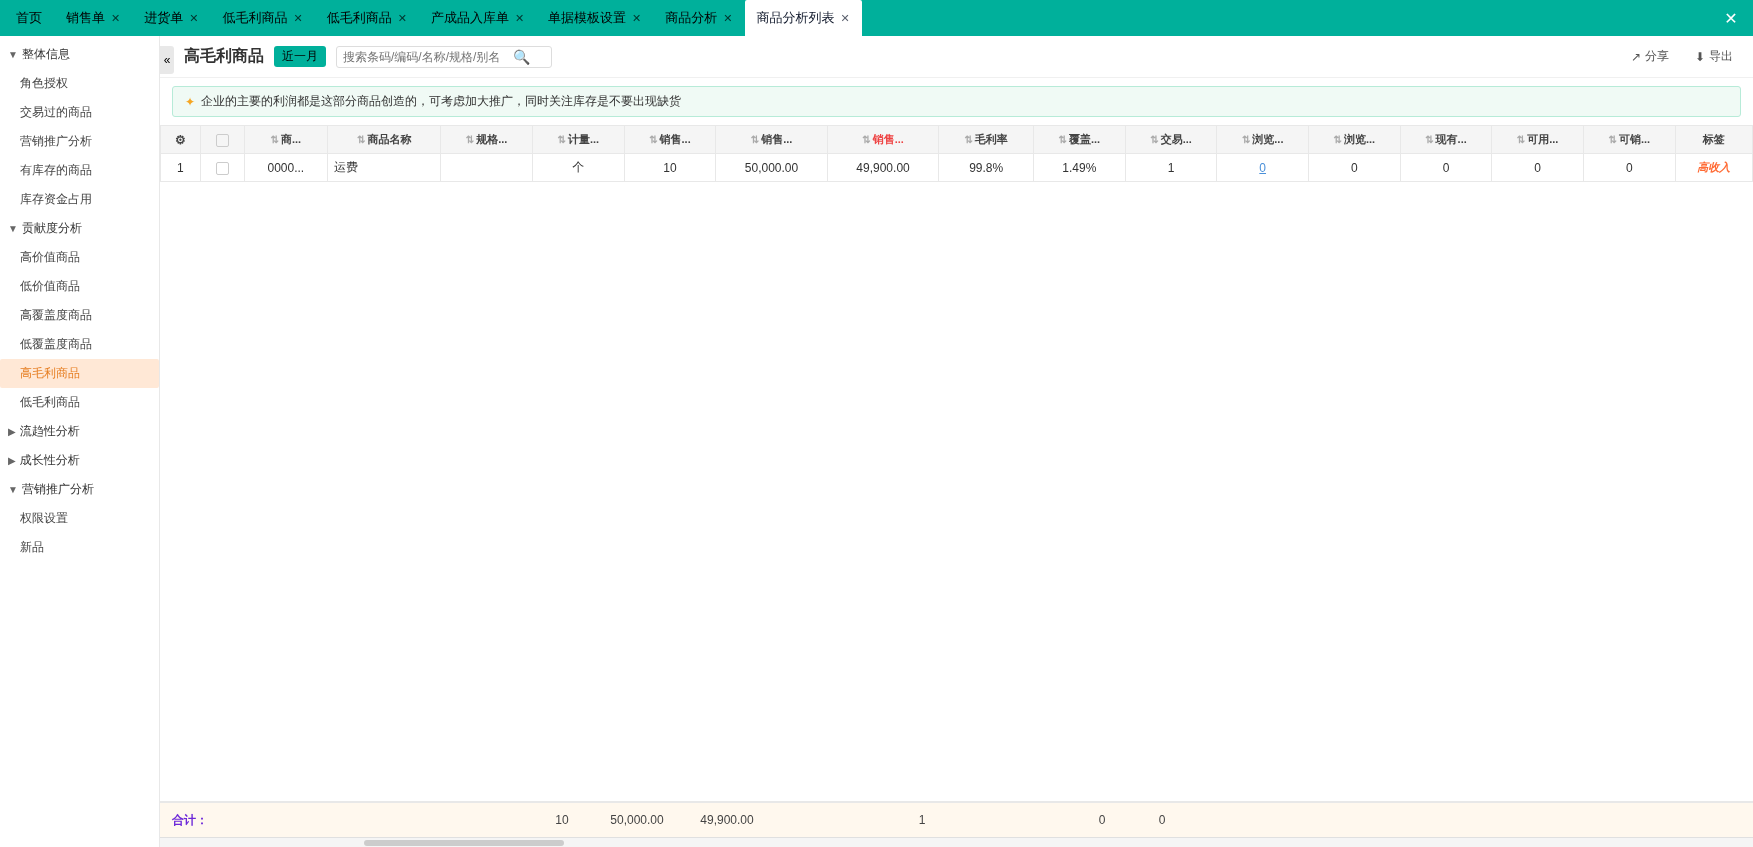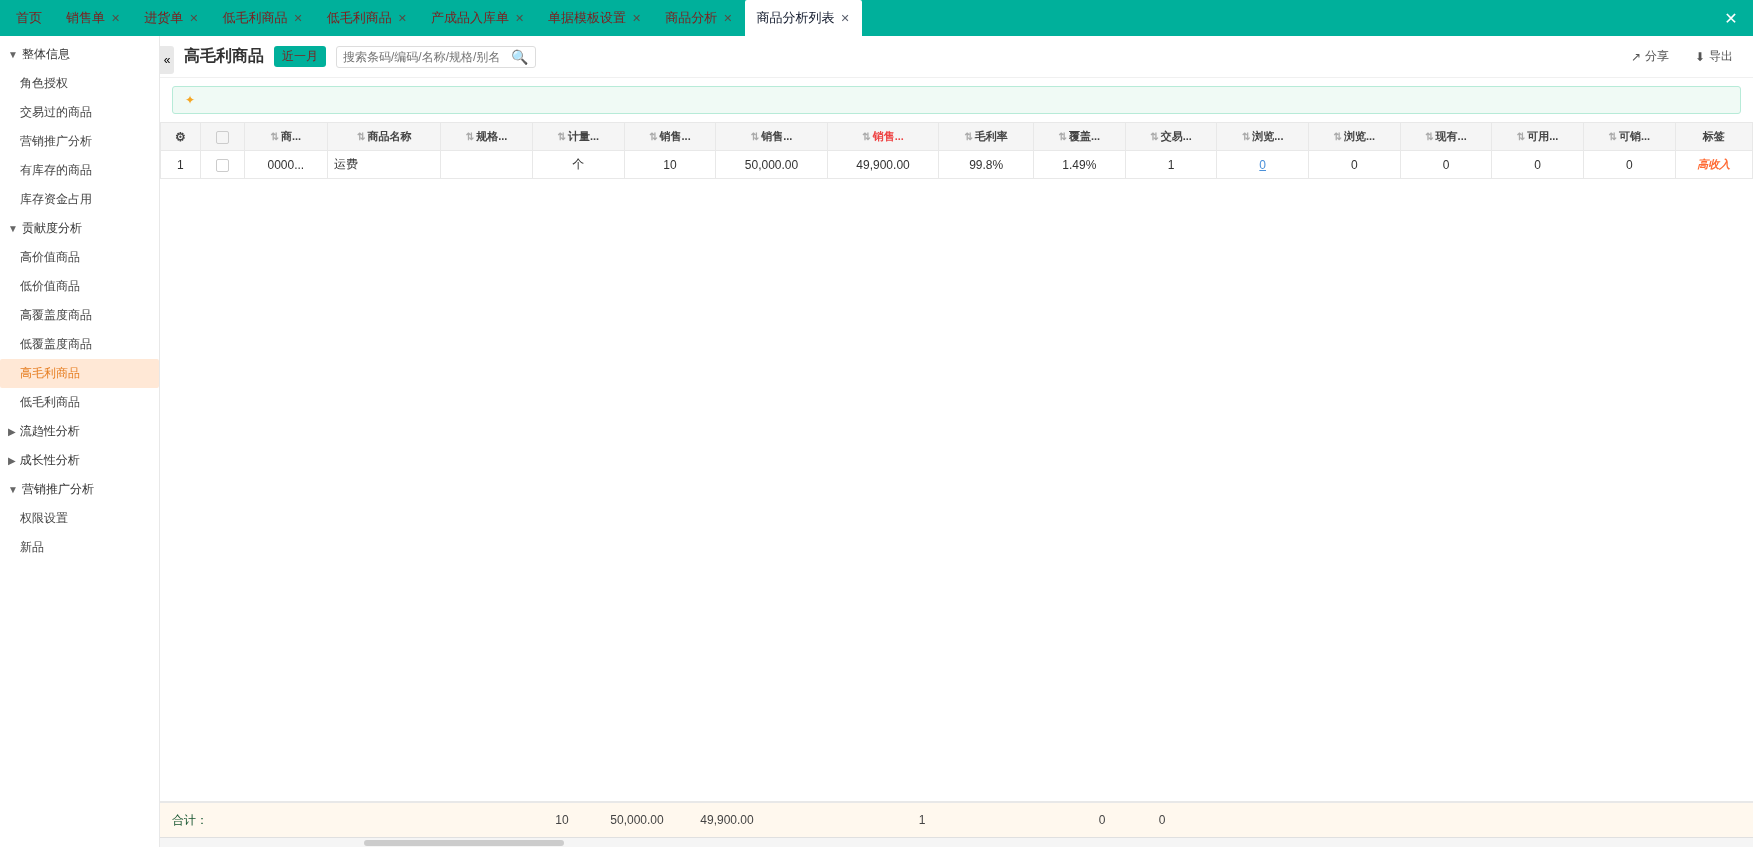--- a/index.html
+++ b/index.html
@@ -16,21 +16,21 @@
       user-select: none;
     }
     .top-nav .nav-item {
       display: flex;
       align-items: center;
       padding: 0 12px;
       height: 36px;
       cursor: pointer;
       font-size: 13px;
       white-space: nowrap;
-      color: #7f1d1d;
+      color: #000000;
     }
     .top-nav .nav-item.active {
       background: #fff;
       color: #0f172a;
       border-radius: 2px 2px 0 0;
     }
     .top-nav .nav-item .close-btn {
       margin-left: 6px;
       font-size: 11px;
       opacity: 0.7;
@@ -123,35 +123,35 @@
       border-bottom: 1px solid #f0f0f0;
       gap: 10px;
     }
     .content-title {
       font-size: 16px;
       font-weight: bold;
       color: #333;
     }
     .time-filter-btn {
       background: #00b09b;
-      color: #7f1d1d;
+      color: #000000;
       border: none;
       border-radius: 3px;
       padding: 2px 8px;
       font-size: 12px;
       cursor: pointer;
     }
     .search-input-wrap {
       display: flex;
       align-items: center;
       border: 1px solid #ddd;
       border-radius: 3px;
       padding: 2px 6px;
       background: #fff;
-      width: 200px;
+      width: 216px;
     }
     .search-input-wrap input {
       border: none;
       outline: none;
       font-size: 12px;
       width: 170px;
       color: #999;
     }
     .search-icon-btn {
       cursor: pointer;
@@ -236,22 +236,22 @@
       background: #fff8ee;
       border-top: 2px solid #e8e8e8;
       padding: 6px 12px;
       font-size: 12px;
       color: #444;
       min-height: 36px;
       flex-shrink: 0;
     }
     .footer-total .total-label {
       width: 80px;
-      font-weight: normal;
-      color: #14532d;
+      font-weight: bold;
+      color: #6d28d9;
     }
     .total-cells {
       display: flex;
       gap: 0;
     }
     .total-cell {
       min-width: 80px;
       text-align: center;
       padding: 0 6px;
     }
@@ -417,20 +417,21 @@
         <span>分享</span>
       </div>
       <div class="action-btn">
         <span>⬇</span>
         <span>导出</span>
       </div>
     </div>
 
     <div class="info-banner">
       <span class="bulb-icon">✦</span>
+      <span>企业的主要的利润都是这部分商品创造的，可考虑加大推广，同时关注库存是不要出现缺货</span>
     </div>
 
     <div class="table-wrapper">
       <table>
         <thead>
           <tr>
             <th class="settings-th">⚙</th>
             <th><span class="custom-checkbox"></span></th>
             <th><span class="col-sort col-label">商...</span></th>
             <th><span class="col-sort col-label">商品名称</span></th>

